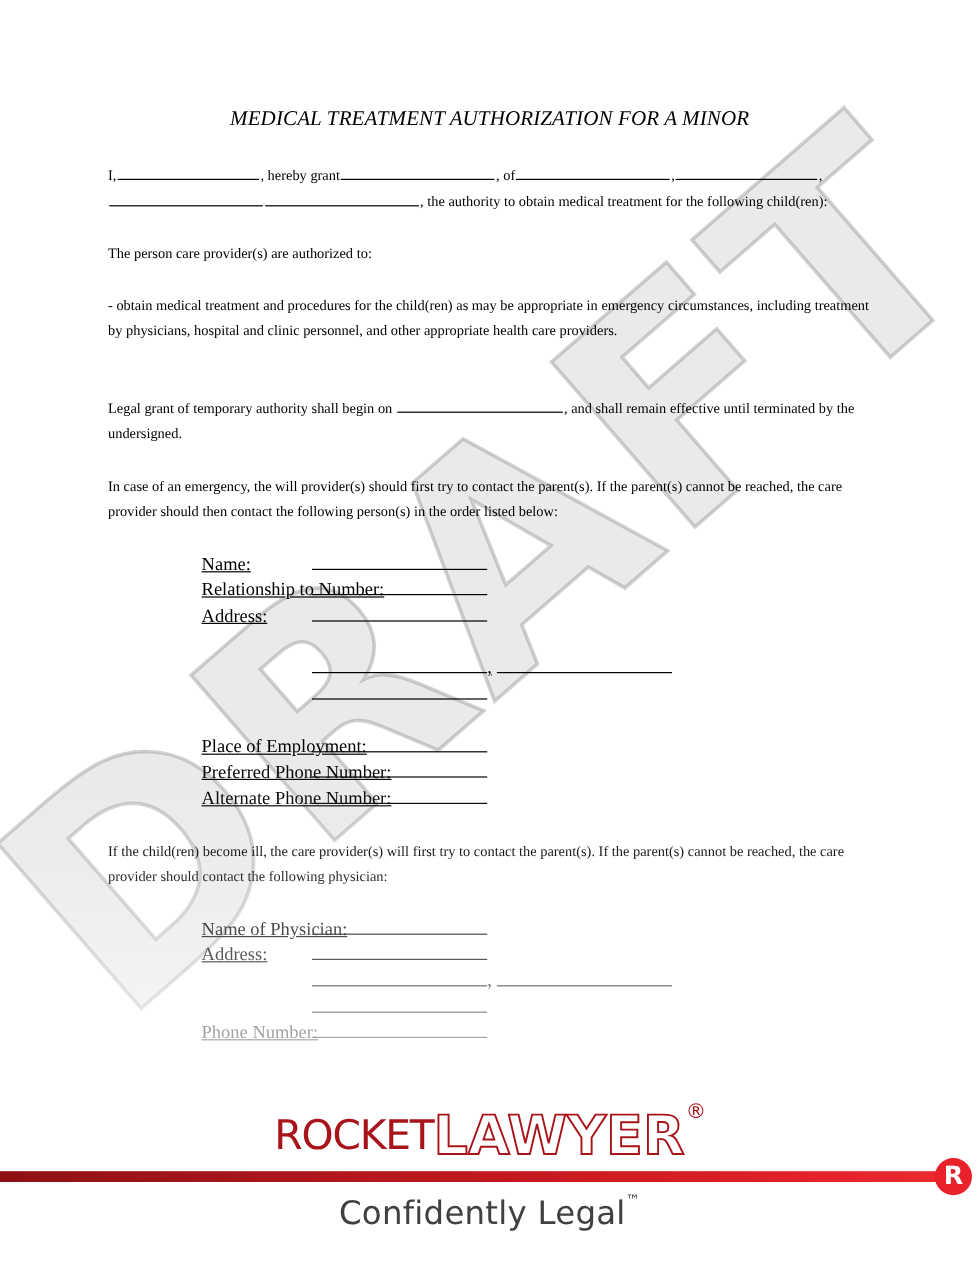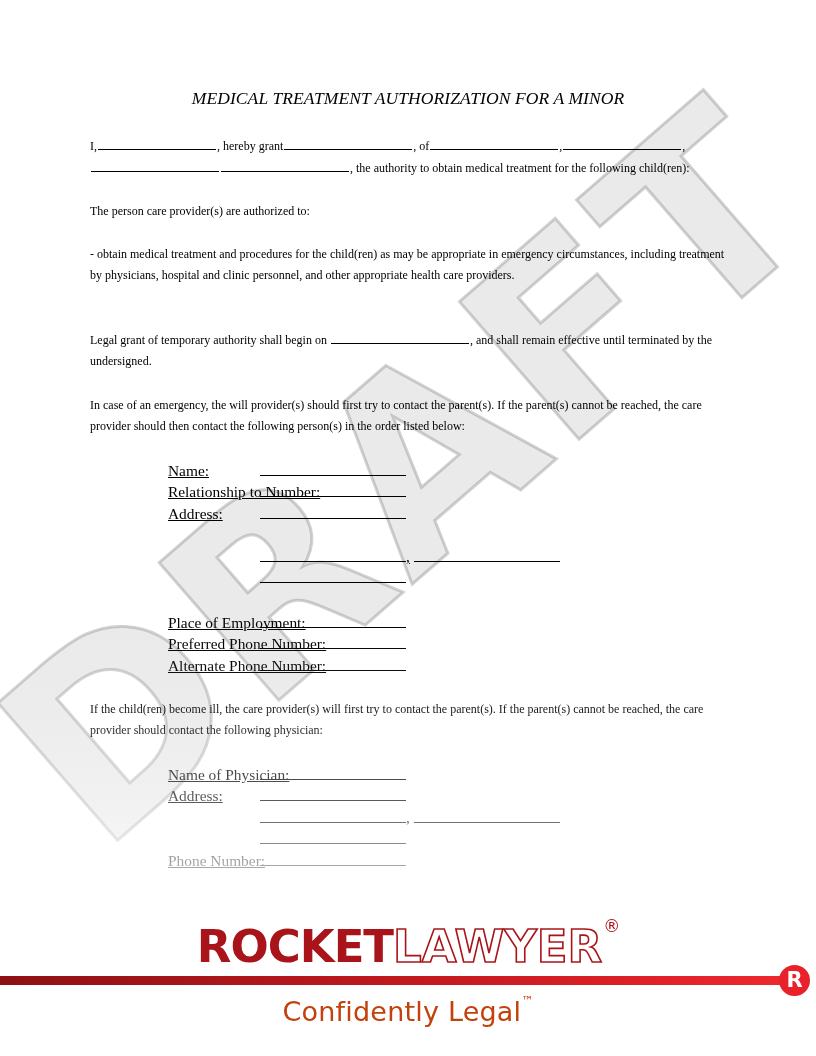--- a/index.html
+++ b/index.html
@@ -161,22 +161,22 @@
     z-index: 40;
     background: #ffffff;
   }
   #logo-wrap {
     text-align: center;
     padding-top: 12px;
     white-space: nowrap;
   }
   .logo-rocket {
     font-family: "DejaVu Sans", sans-serif;
-    font-weight: 700;
-    font-size: 45px;
+    font-weight: 400;
+    font-size: 34px;
     letter-spacing: -1px;
     color: #A81419;
     vertical-align: middle;
   }
   .logo-lawyer {
     font-family: "DejaVu Sans", sans-serif;
     font-weight: 700;
     font-size: 45px;
     letter-spacing: 0px;
     color: transparent;
@@ -224,21 +224,21 @@
   }
   #tagline {
     position: absolute;
     left: 0;
     top: 88px;
     width: 816px;
     text-align: center;
     font-family: "DejaVu Sans", sans-serif;
     font-weight: 400;
     font-size: 27px;
-    color: #c2410c;
+    color: #404040;
     letter-spacing: 0.2px;
   }
   .tm {
     font-size: 12px;
     vertical-align: super;
     position: relative;
     top: -6px;
   }
 </style>
 </head>

